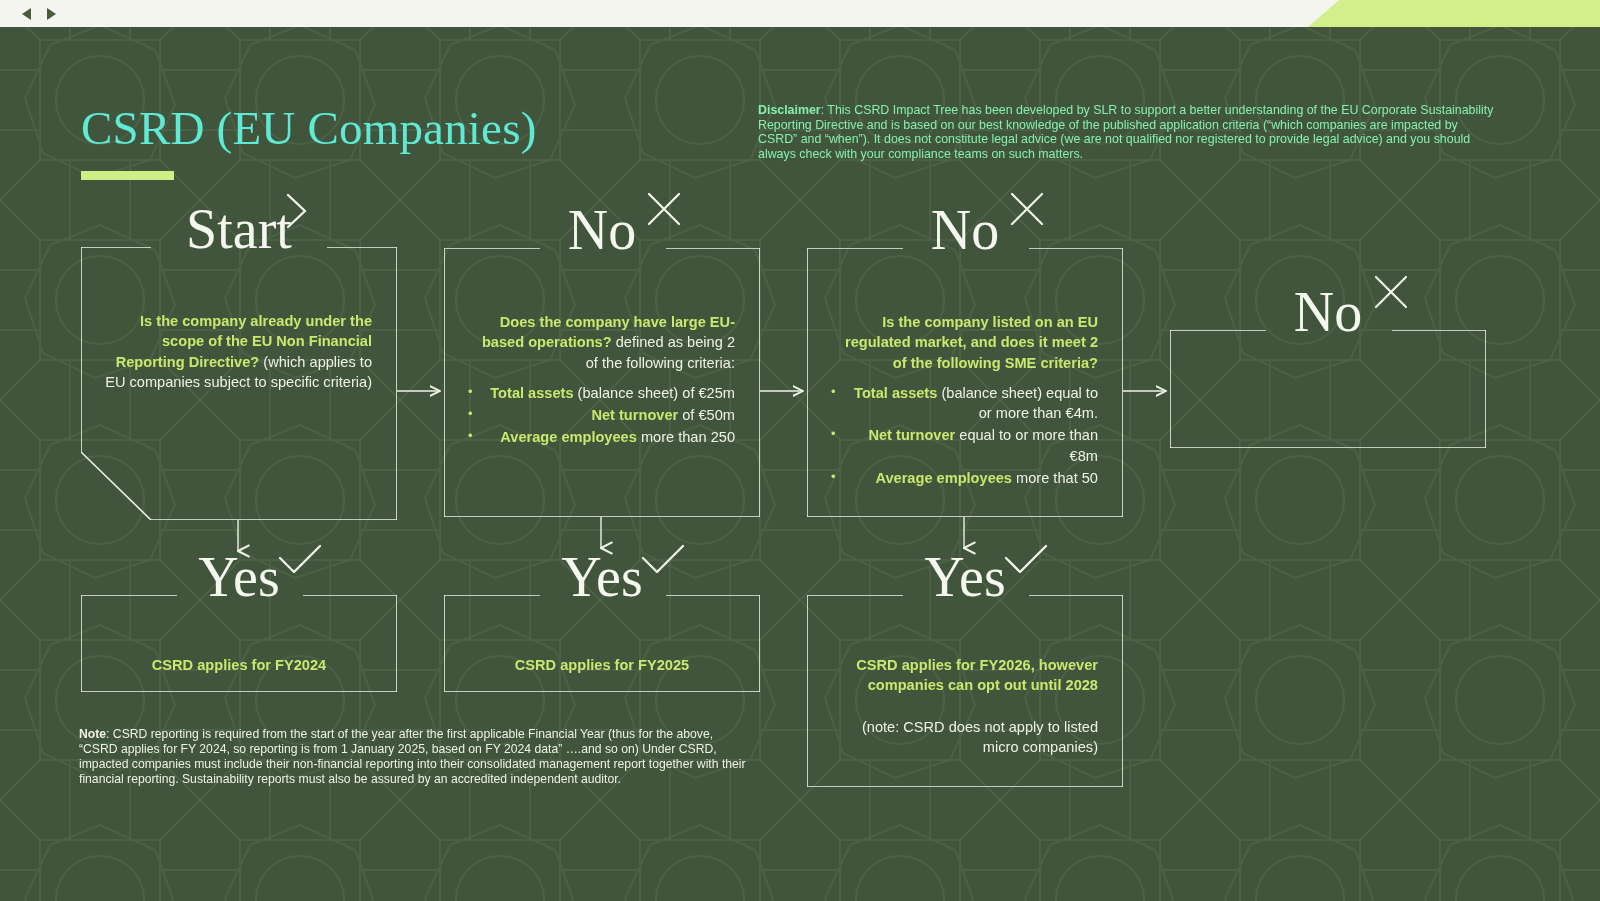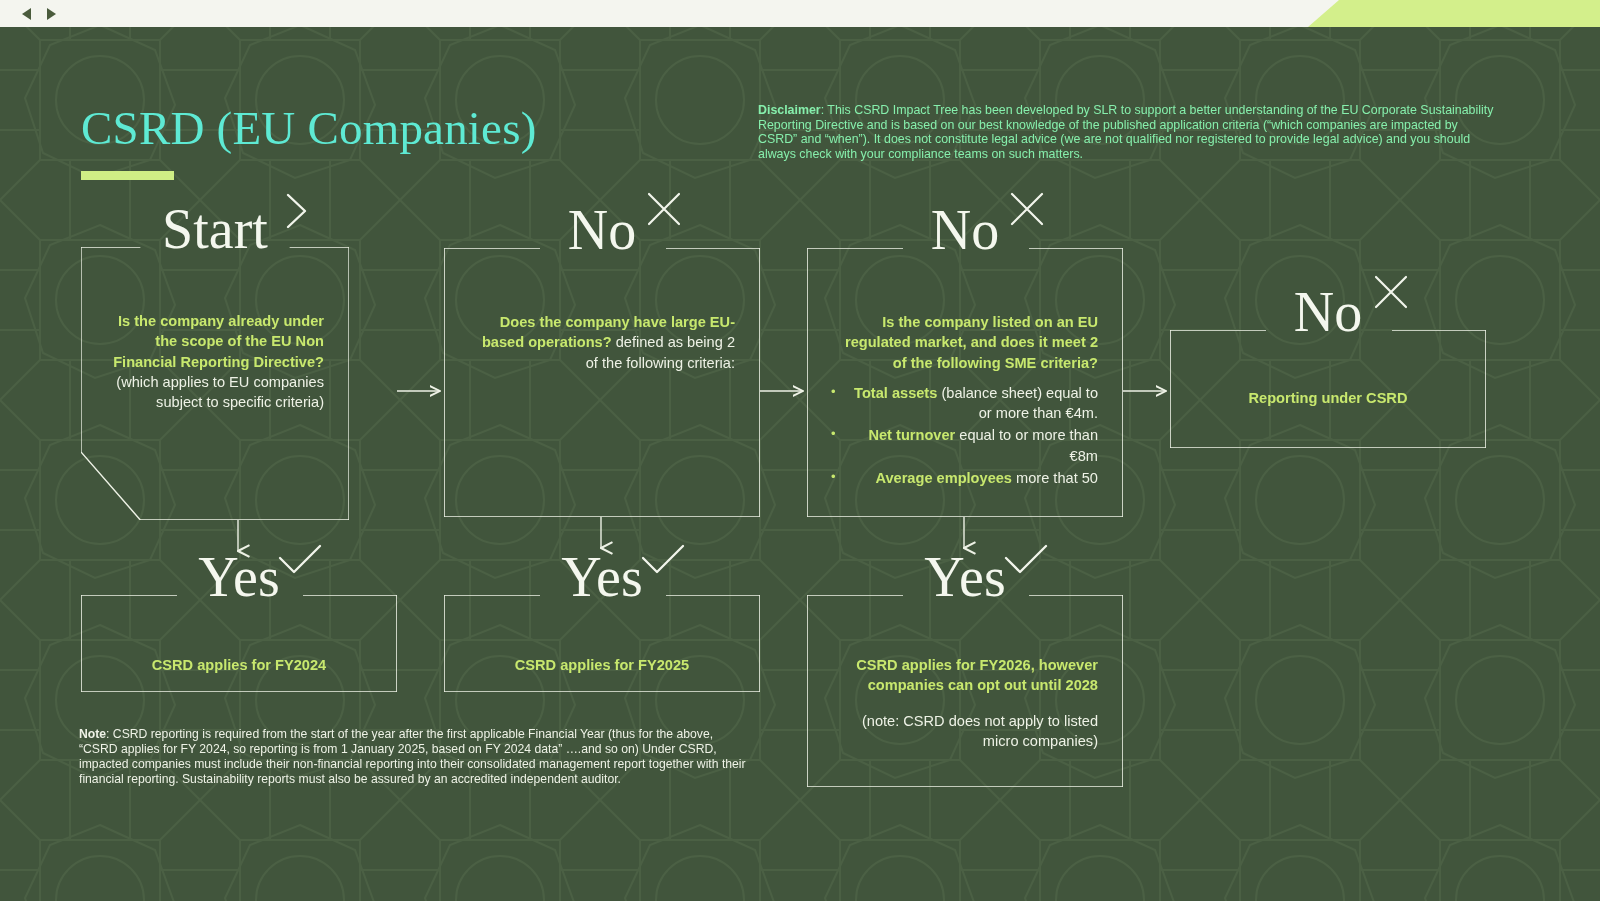--- a/index.html
+++ b/index.html
@@ -175,21 +175,21 @@
     margin-bottom: 2px;
   }
   .node-body li::before {
     content: "•";
     position: absolute;
     left: 2px;
     top: -1px;
     color: #c8e86e;
     font-size: 13px;
   }
-  .node-body p.spaced { margin-top: 15px; }
+  .node-body p.spaced { margin-top: 21px; }
 
   
   .glyph {
     position: absolute;
     z-index: 5;
     pointer-events: none;
   }
 
   
   .connector {
@@ -253,21 +253,21 @@
 
     <line x1="397" y1="391" x2="440" y2="391" stroke="#eef2e6" stroke-width="1.3" marker-end="url(#ah)"></line>
     <line x1="760" y1="391" x2="803" y2="391" stroke="#eef2e6" stroke-width="1.3" marker-end="url(#ah)"></line>
     <line x1="1123" y1="391" x2="1166" y2="391" stroke="#eef2e6" stroke-width="1.3" marker-end="url(#ah)"></line>
 
     <line x1="238" y1="520" x2="238" y2="551" stroke="#eef2e6" stroke-width="1.4" marker-end="url(#av)"></line>
     <line x1="601" y1="517" x2="601" y2="548" stroke="#eef2e6" stroke-width="1.4" marker-end="url(#av)"></line>
     <line x1="964" y1="517" x2="964" y2="548" stroke="#eef2e6" stroke-width="1.4" marker-end="url(#av)"></line>
   </svg>
 
-  <div class="node" style="left:81px; top:247px; width:268px; height:273px;">
+  <div class="node" style="left:81px; top:247px; width:316px; height:273px;">
     <svg class="node-frame" viewBox="0 0 316 273" preserveAspectRatio="none">
       <path d="M 0,0 L 70,0 M 246,0 L 316,0 L 316,273 M 0,0 L 0,205 L 70,273 L 316,273" fill="none" stroke="#eef2e6" stroke-width="1.6"></path>
     </svg>
     <div class="node-label">Start</div>
     <div class="node-body">
       <span class="hl">Is the company already under the scope of the EU Non Financial Reporting Directive?</span>
       <span>(which applies to EU companies subject to specific criteria)</span>
     </div>
   </div>
   <svg class="glyph" style="left:280px; top:190px; width:34px; height:42px;" viewBox="0 0 34 42">
@@ -275,20 +275,25 @@
   </svg>
 
   <div class="node" style="left:444px; top:248px; width:316px; height:269px;">
     <svg class="node-frame" viewBox="0 0 316 269" preserveAspectRatio="none">
       <path d="M 0,0 L 96,0 M 222,0 L 316,0 L 316,269 L 0,269 L 0,0" fill="none" stroke="#eef2e6" stroke-width="1.6"></path>
     </svg>
     <div class="node-label">No</div>
     <div class="node-body">
       <span class="hl">Does the company have large EU-based operations?</span>
       <span>defined as being 2 of the following criteria:</span>
+      <ul>
+        <li><span class="hl">Total assets</span><span> (balance sheet) of €25m</span></li>
+        <li><span class="hl">Net turnover</span><span> of €50m</span></li>
+        <li><span class="hl">Average employees</span><span> more than 250</span></li>
+      </ul>
     </div>
   </div>
   <svg class="glyph" style="left:645px; top:190px; width:38px; height:38px;" viewBox="0 0 38 38">
     <path d="M4,4 L34,34 M34,4 L4,34" fill="none" stroke="#f2f5ec" stroke-width="2.2" stroke-linecap="round"></path>
   </svg>
 
   <div class="node" style="left:807px; top:248px; width:316px; height:269px;">
     <svg class="node-frame" viewBox="0 0 316 269" preserveAspectRatio="none">
       <path d="M 0,0 L 96,0 M 222,0 L 316,0 L 316,269 L 0,269 L 0,0" fill="none" stroke="#eef2e6" stroke-width="1.6"></path>
     </svg>
@@ -305,21 +310,20 @@
   <svg class="glyph" style="left:1008px; top:190px; width:38px; height:38px;" viewBox="0 0 38 38">
     <path d="M4,4 L34,34 M34,4 L4,34" fill="none" stroke="#f2f5ec" stroke-width="2.2" stroke-linecap="round"></path>
   </svg>
 
   <div class="node" style="left:1170px; top:330px; width:316px; height:118px;">
     <svg class="node-frame" viewBox="0 0 316 118" preserveAspectRatio="none">
       <path d="M 0,0 L 96,0 M 222,0 L 316,0 L 316,118 L 0,118 L 0,0" fill="none" stroke="#eef2e6" stroke-width="1.6"></path>
     </svg>
     <div class="node-label">No</div>
     <div class="node-body center" style="top:58px; font-weight:700;">
-      <div class="hl">Reporting under CSRD</div>
     </div>
   </div>
   <svg class="glyph" style="left:1372px; top:273px; width:38px; height:38px;" viewBox="0 0 38 38">
     <path d="M4,4 L34,34 M34,4 L4,34" fill="none" stroke="#f2f5ec" stroke-width="2.2" stroke-linecap="round"></path>
   </svg>
 
   <div class="node" style="left:81px; top:595px; width:316px; height:97px;">
     <svg class="node-frame" viewBox="0 0 316 97" preserveAspectRatio="none">
       <path d="M 0,0 L 96,0 M 222,0 L 316,0 L 316,97 L 0,97 L 0,0" fill="none" stroke="#eef2e6" stroke-width="1.6"></path>
     </svg>

